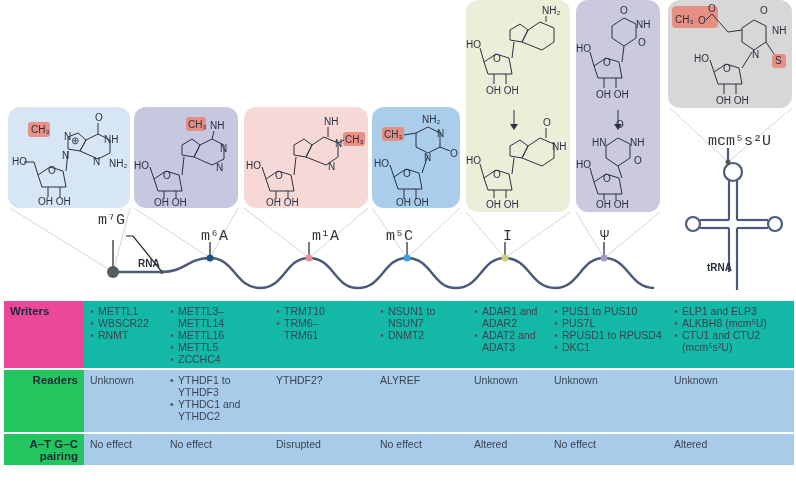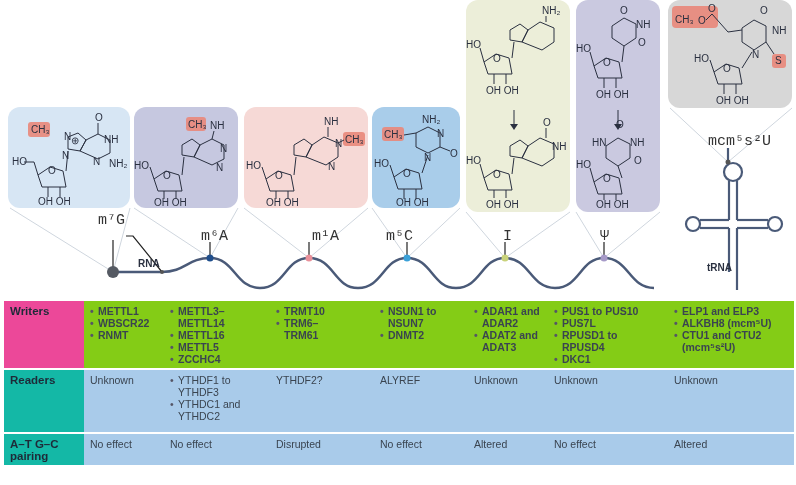--- a/index.html
+++ b/index.html
@@ -7,24 +7,24 @@
   .stage{position:absolute;left:0;top:0;width:796px;height:300px;}
   .panel{position:absolute;border-radius:12px;overflow:hidden;}
   .panel svg{position:absolute;left:0;top:0;}
   .ch{font-family:"Liberation Sans",sans-serif;font-size:10px;fill:#2a3040;}
   .hl{fill:#e9877a;opacity:0.9;}
   .mlabel{position:absolute;font-family:Liberation Mono, monospace;font-size:15px;color:#333;}
   .rna-label{position:absolute;font-weight:bold;font-size:10px;color:#2a3040;padding-left:12px;}
   table.mods{position:absolute;left:4px;top:301px;width:790px;border-collapse:collapse;font-size:10.5px;}
   table.mods td{vertical-align:top;padding:4px 6px 3px 6px;line-height:12px;color:#3a4450;}
   table.mods td.rh{font-weight:bold;font-size:11.5px;color:#1e2a38;width:68px;}
-  tr.r-light td{background:#84cc16;font-weight:bold;}
+  tr.r-light td{background:#14b8a6;}
   tr.r-light td.rh{background:#ec4899;}
   tr.r-mid td{background:#a9cbea;}
-  tr.r-mid td.rh{background:#14b8a6;}
+  tr.r-mid td.rh{background:#22c55e;text-align:right;}
   tr.sep td{border-top:2px solid #fff;}
   ul{margin:0;padding:0;list-style:none;}
   ul li{padding-left:8px;position:relative;}
   ul li:before{content:"\2022";position:absolute;left:0;color:#556;}
 </style>
 </head>
 <body>
 
 <div class="stage">
 

